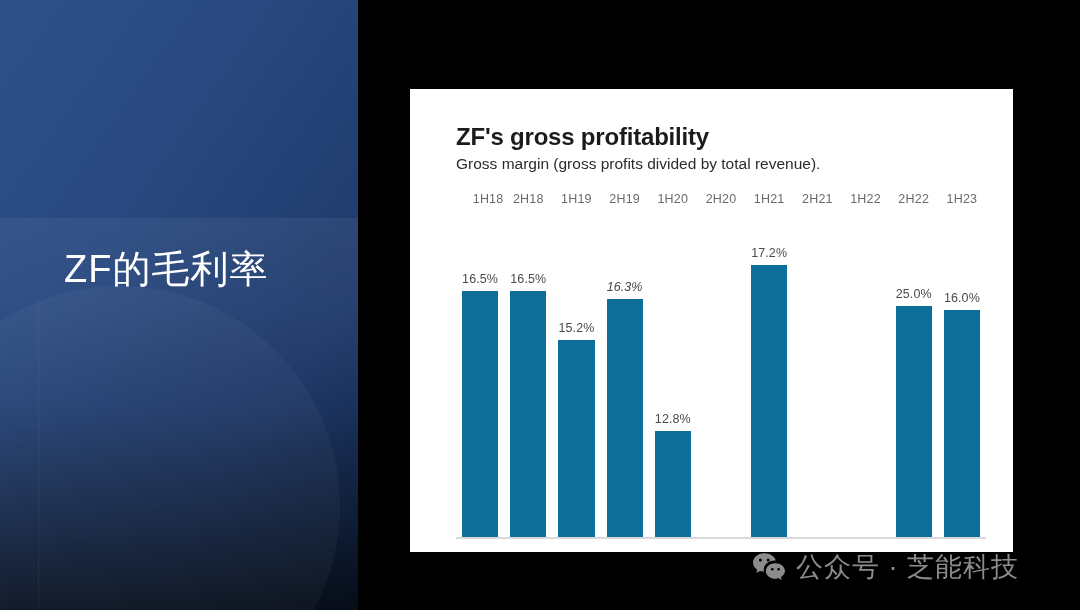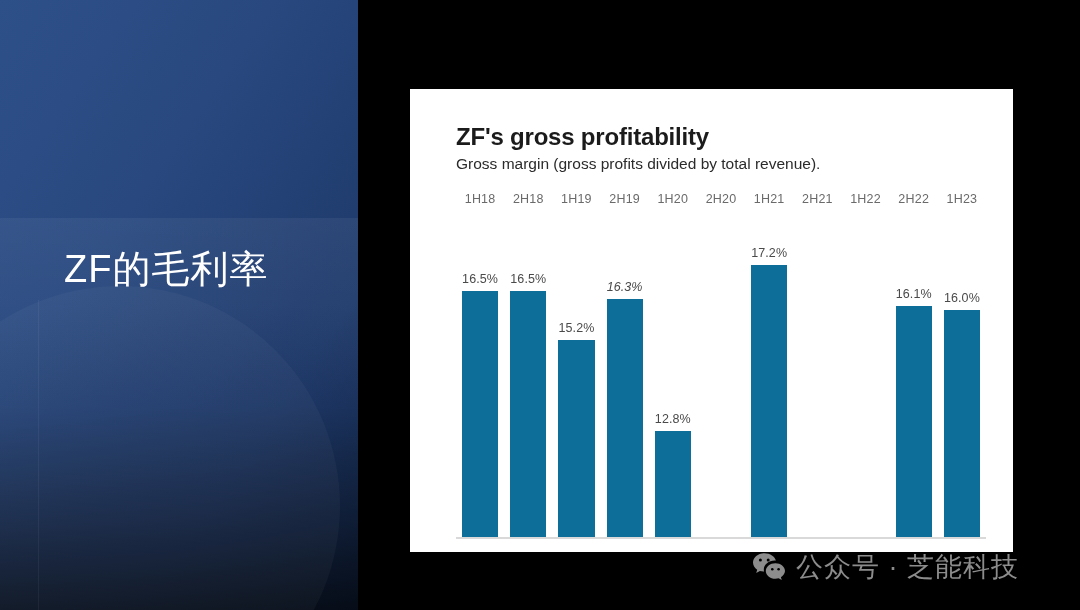--- a/index.html
+++ b/index.html
@@ -190,21 +190,21 @@
     <div id="left-panel-edge"></div>
     <div id="slide-title">ZF的毛利率</div>
   </div>
 
   <div id="chart-card">
     <div id="chart-title">ZF's gross profitability</div>
     <div id="chart-subtitle">Gross margin (gross profits divided by total revenue).</div>
 
     <div id="plot">
       <div id="category-row">
-          <div class="cat-label" style="left: 0px; width: 48.1818px;">1H18</div>
+          <div class="cat-label" style="left: 8px; width: 48.1818px;">1H18</div>
           <div class="cat-label" style="left: 48.1818px; width: 48.1818px;">2H18</div>
           <div class="cat-label" style="left: 96.3636px; width: 48.1818px;">1H19</div>
           <div class="cat-label" style="left: 144.545px; width: 48.1818px;">2H19</div>
           <div class="cat-label" style="left: 192.727px; width: 48.1818px;">1H20</div>
           <div class="cat-label" style="left: 240.909px; width: 48.1818px;">2H20</div>
           <div class="cat-label" style="left: 289.091px; width: 48.1818px;">1H21</div>
           <div class="cat-label" style="left: 337.273px; width: 48.1818px;">2H21</div>
           <div class="cat-label" style="left: 385.455px; width: 48.1818px;">1H22</div>
           <div class="cat-label" style="left: 433.636px; width: 48.1818px;">2H22</div>
           <div class="cat-label" style="left: 481.818px; width: 48.1818px;">1H23</div>
@@ -230,21 +230,21 @@
           <div class="bar-group" style="left: 192.727px; width: 48.1818px; height: 323px;">
             <div class="bar-rect" style="height: 105.897px; width: 36.1364px; left: 6.02273px; background: rgb(13, 110, 153);"></div>
             <div class="bar-value" style="width: 48.1818px; bottom: 110.897px; color: rgb(74, 74, 74);">12.8%</div>
           </div>
           <div class="bar-group" style="left: 289.091px; width: 48.1818px; height: 323px;">
             <div class="bar-rect" style="height: 272.308px; width: 36.1364px; left: 6.02273px; background: rgb(13, 110, 153);"></div>
             <div class="bar-value" style="width: 48.1818px; bottom: 277.308px; color: rgb(74, 74, 74);">17.2%</div>
           </div>
           <div class="bar-group" style="left: 433.636px; width: 48.1818px; height: 323px;">
             <div class="bar-rect" style="height: 230.705px; width: 36.1364px; left: 6.02273px; background: rgb(13, 110, 153);"></div>
-            <div class="bar-value" style="width: 48.1818px; bottom: 235.705px; color: rgb(74, 74, 74);">16.1%</div>
+            <div class="bar-value" style="width: 48.1818px; bottom: 235.705px; color: rgb(74, 74, 74);">25.0%</div>
           </div>
           <div class="bar-group" style="left: 481.818px; width: 48.1818px; height: 323px;">
             <div class="bar-rect" style="height: 226.923px; width: 36.1364px; left: 6.02273px; background: rgb(13, 110, 153);"></div>
             <div class="bar-value" style="width: 48.1818px; bottom: 231.923px; color: rgb(74, 74, 74);">16.0%</div>
           </div>
         </div>
     </div>
   </div>
 
   <div id="watermark" style="position:absolute;left:752px;top:552px;display:flex;align-items:center;gap:10px;">

